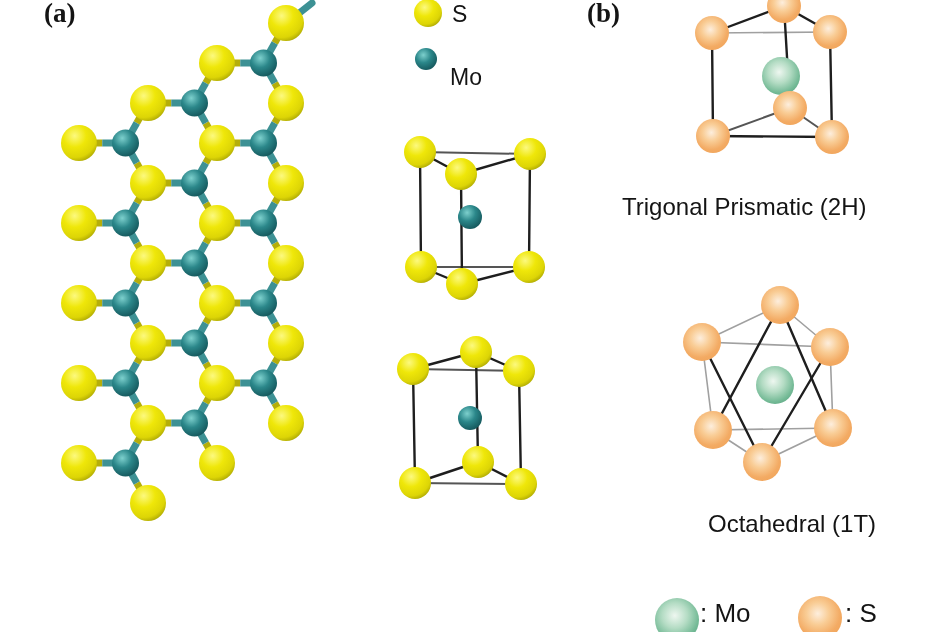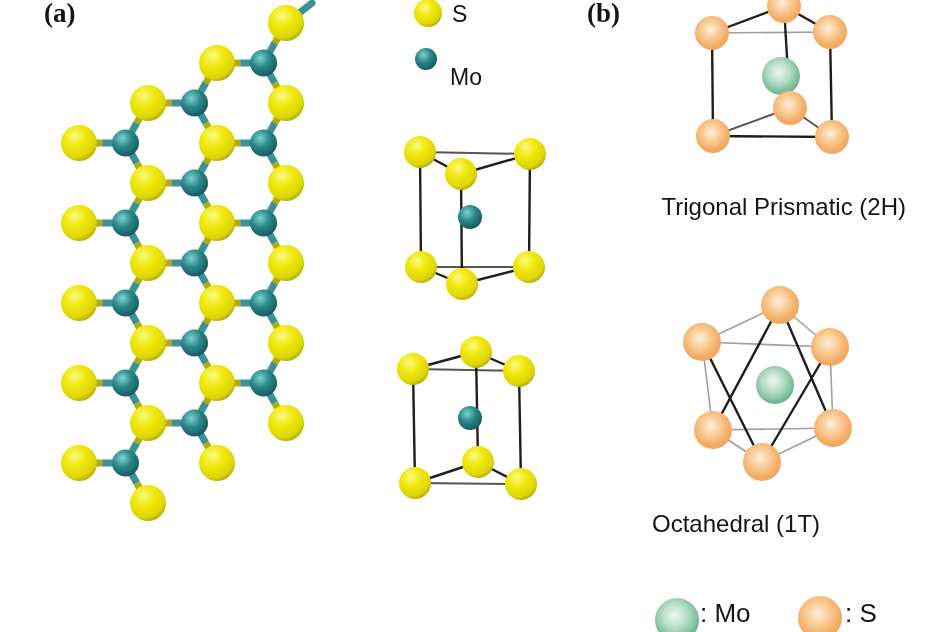--- a/index.html
+++ b/index.html
@@ -5,22 +5,22 @@
   html,body{margin:0;padding:0;background:#fff;}
   .canvas{position:relative;width:948px;height:632px;background:#ffffff;overflow:hidden;
           font-family:"Liberation Sans",sans-serif;}
   #scene{position:absolute;left:0;top:0;}
   .txt{position:absolute;color:#141414;line-height:1.15;white-space:nowrap;}
   .serif{font-family:"Liberation Serif","DejaVu Serif",serif;font-weight:700;font-size:27px;}
   #lbl-a{left:44px;top:-2px;}
   #lbl-b{left:587px;top:-2px;}
   #lgt-s{left:452px;top:1px;font-size:23px;}
   #lgt-mo{left:450px;top:46px;font-size:23px;margin-top:18px;}
-  #cap-2h{left:596px;top:193px;width:310px;text-align:right;font-size:24px;}
-  #cap-1t{left:652px;top:510px;width:280px;text-align:left;font-size:24px;}
+  #cap-2h{left:622px;top:193px;width:310px;text-align:left;font-size:24px;}
+  #cap-1t{left:652px;top:510px;width:280px;text-align:center;font-size:24px;}
   #lgb-mo{left:700px;top:599px;font-size:26px;}
   #lgb-s{left:845px;top:599px;font-size:26px;}
 </style>
 </head>
 <body>
 
 <div class="canvas">
 
   <svg id="scene" width="948" height="632" viewBox="0 0 948 632">
     <defs>

